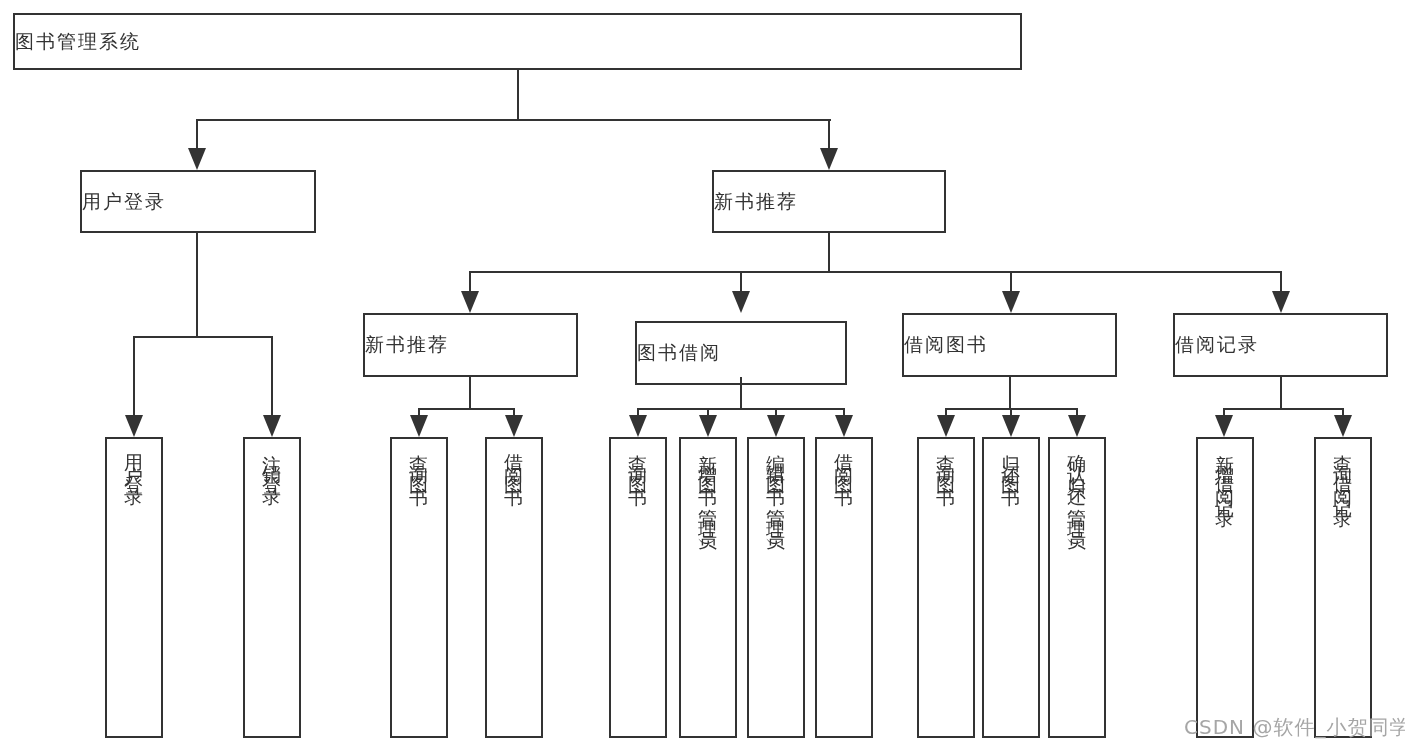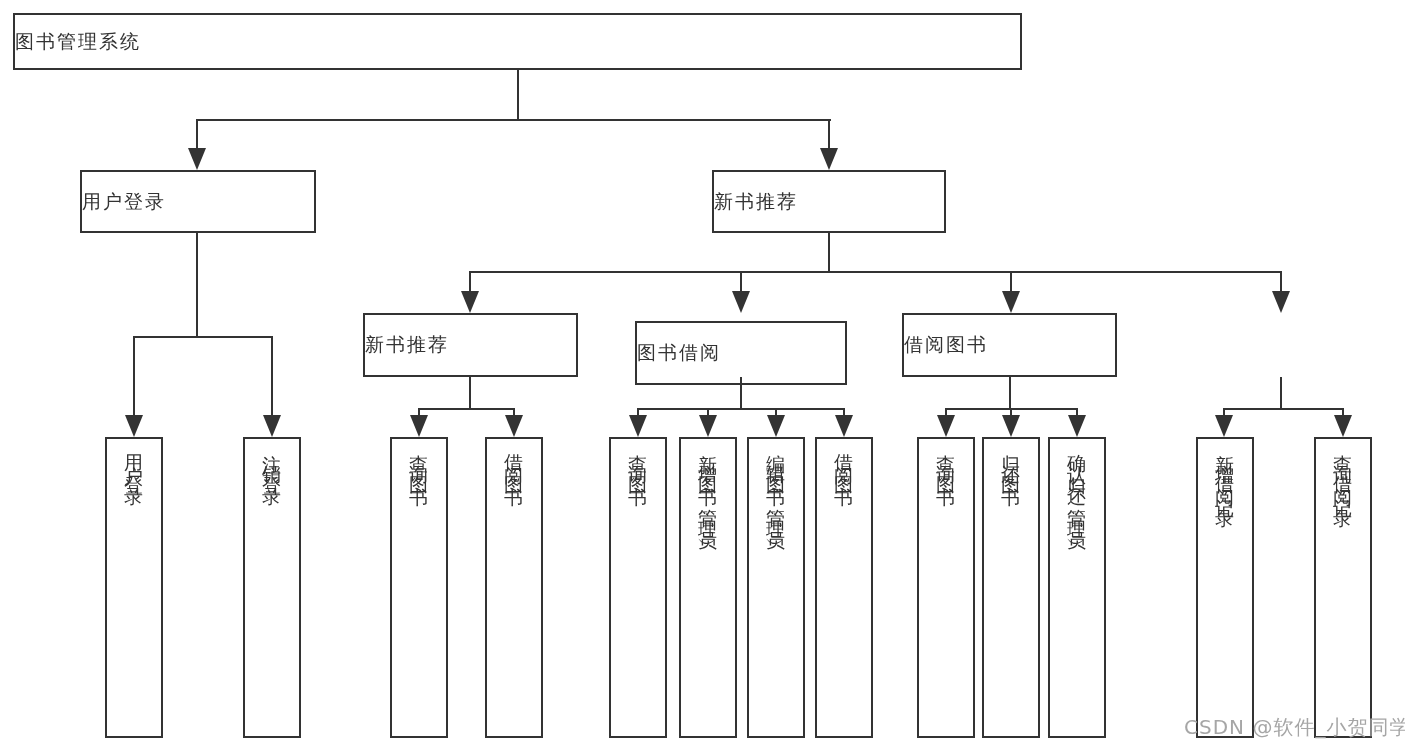--- a/index.html
+++ b/index.html
@@ -74,20 +74,23 @@
   </div>
 
   <div class="box hnode" style="left:363px; top:313px; width:215px; height:64px;">
     <span>新书推荐</span>
   </div>
   <div class="box hnode" style="left:635px; top:313px; width:212px; height:64px;margin-top:8px;">
     <span>图书借阅</span>
   </div>
   <div class="box hnode" style="left:902px; top:313px; width:215px; height:64px;">
     <span>借阅图书</span>
+  </div>
+  <div class="box hnode" style="left:1173px; top:313px; width:215px; height:64px;">
+    <span>借阅记录</span>
   </div>
 
   <div class="box vnode" style="left:105px; top:437px; width:58px; height:301px;">
     <span>用户登录</span>
   </div>
   <div class="box vnode" style="left:243px; top:437px; width:58px; height:301px;">
     <span>注销登录</span>
   </div>
 
   <div class="box vnode" style="left:390px; top:437px; width:58px; height:301px;">

